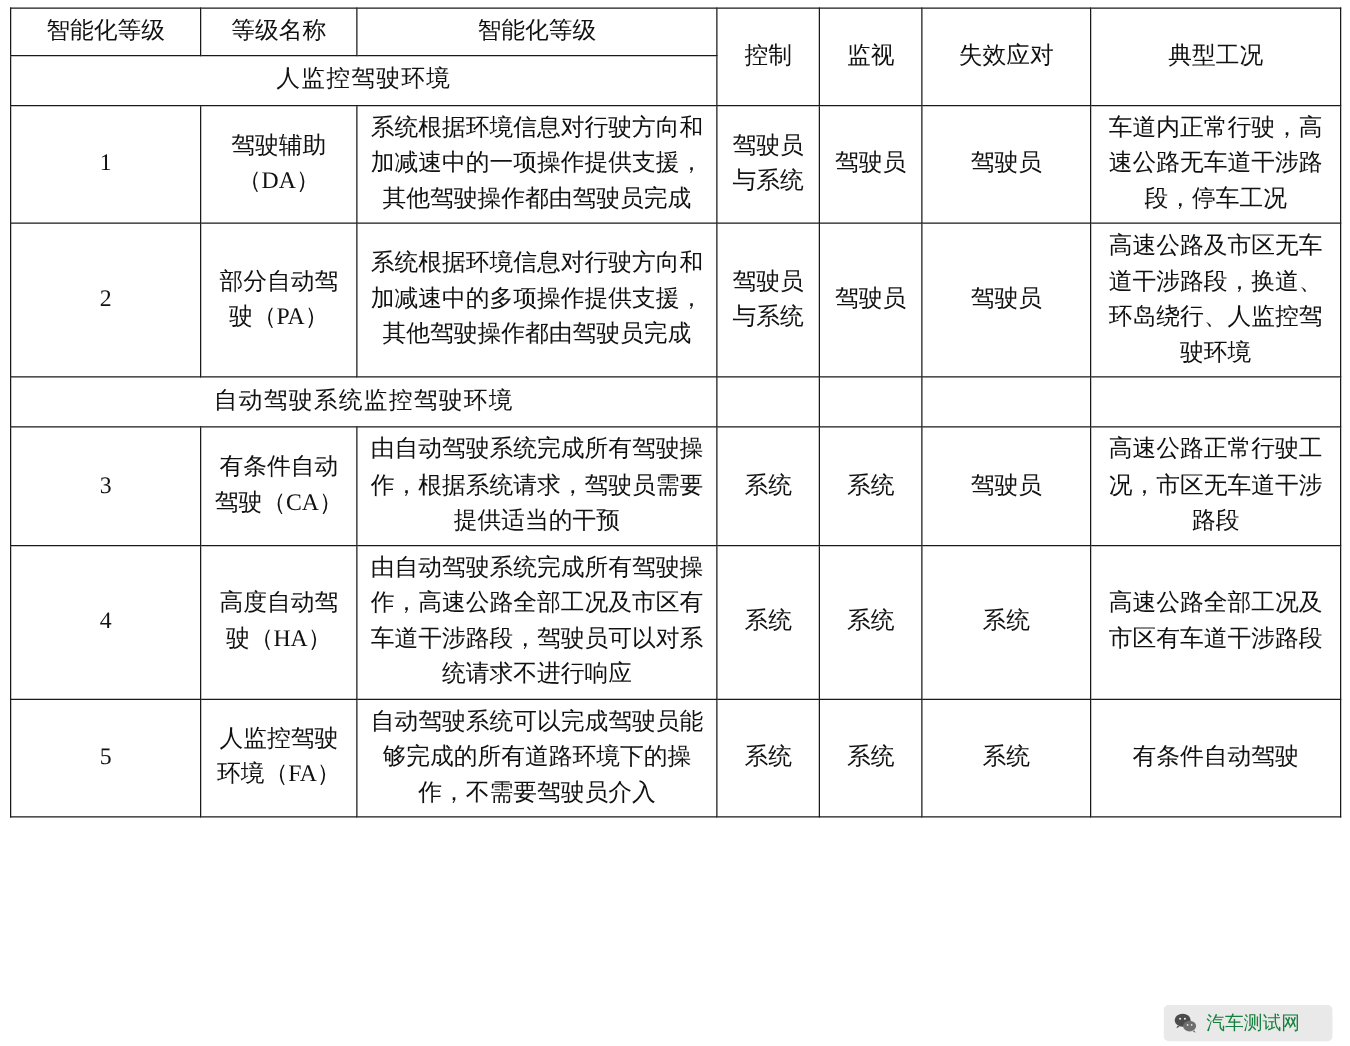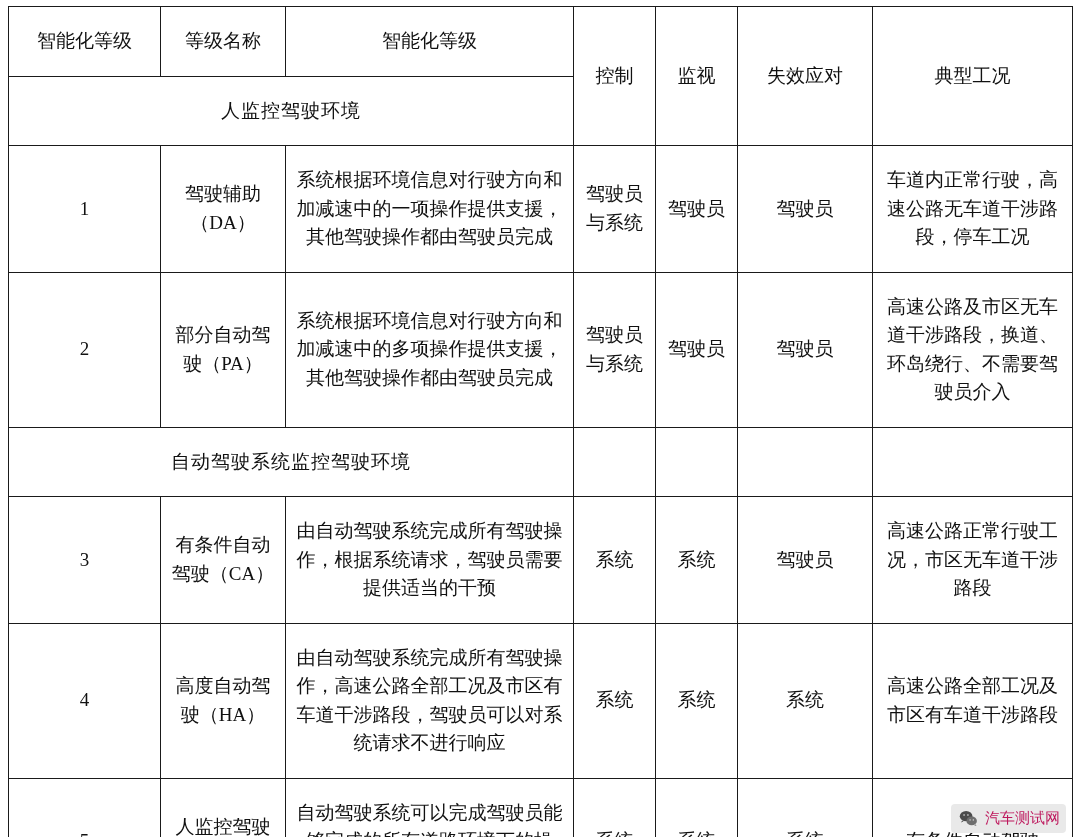--- a/index.html
+++ b/index.html
@@ -27,21 +27,21 @@
     margin: 6px 8px 0 8px;
     table-layout: fixed;
   }
   table.grid td, table.grid th {
     border: 1.6px solid #1a1a1a;
     text-align: center;
     vertical-align: middle;
     font-weight: normal;
     font-size: 19px;
     line-height: 1.5;
-    padding: 20px 6px;
+    padding: 4px 6px;
     box-sizing: border-box;
   }
   
   col.c0 { width: 152px; }
   col.c1 { width: 125px; }
   col.c2 { width: 288px; }
   col.c3 { width: 82px; }
   col.c4 { width: 82px; }
   col.c5 { width: 135px; }
   col.c6 { width: 200px; }
@@ -84,24 +84,24 @@
   
   .watermark {
     position: absolute;
     right: 14px;
     bottom: 10px;
     display: flex;
     align-items: center;
     gap: 7px;
     background: #e9e9e9;
     border-radius: 4px;
-    padding: 5px 6px 5px 8px;
+    padding: 5px 26px 5px 8px;
     font-family: "Liberation Sans", sans-serif;
     font-size: 15px;
-    color: #be185d;
+    color: #15803d;
   }
   .wm-logo {
     width: 19px;
     height: 19px;
     display: inline-block;
   }
   .wm-text { white-space: nowrap; }
 </style>
 </head>
 <body>
@@ -144,21 +144,21 @@
         <td class="cell-cond">车道内正常行驶，高速公路无车道干涉路段，停车工况</td>
       </tr>
 
       <tr>
         <td class="level-num">2</td>
         <td class="cell-name">部分自动驾驶（PA）</td>
         <td class="cell-def">系统根据环境信息对行驶方向和加减速中的多项操作提供支援，其他驾驶操作都由驾驶员完成</td>
         <td class="cell-narrow">驾驶员与系统</td>
         <td class="cell-narrow">驾驶员</td>
         <td class="cell-narrow">驾驶员</td>
-        <td class="cell-cond">高速公路及市区无车道干涉路段，换道、环岛绕行、不需要驾驶员介入</td>
+        <td class="cell-cond">高速公路及市区无车道干涉路段，换道、环岛绕行、人监控驾驶环境</td>
       </tr>
 
       <tr class="section-row">
         <td colspan="3">自动驾驶系统监控驾驶环境</td>
         <td></td>
         <td></td>
         <td></td>
         <td></td>
       </tr>
 

